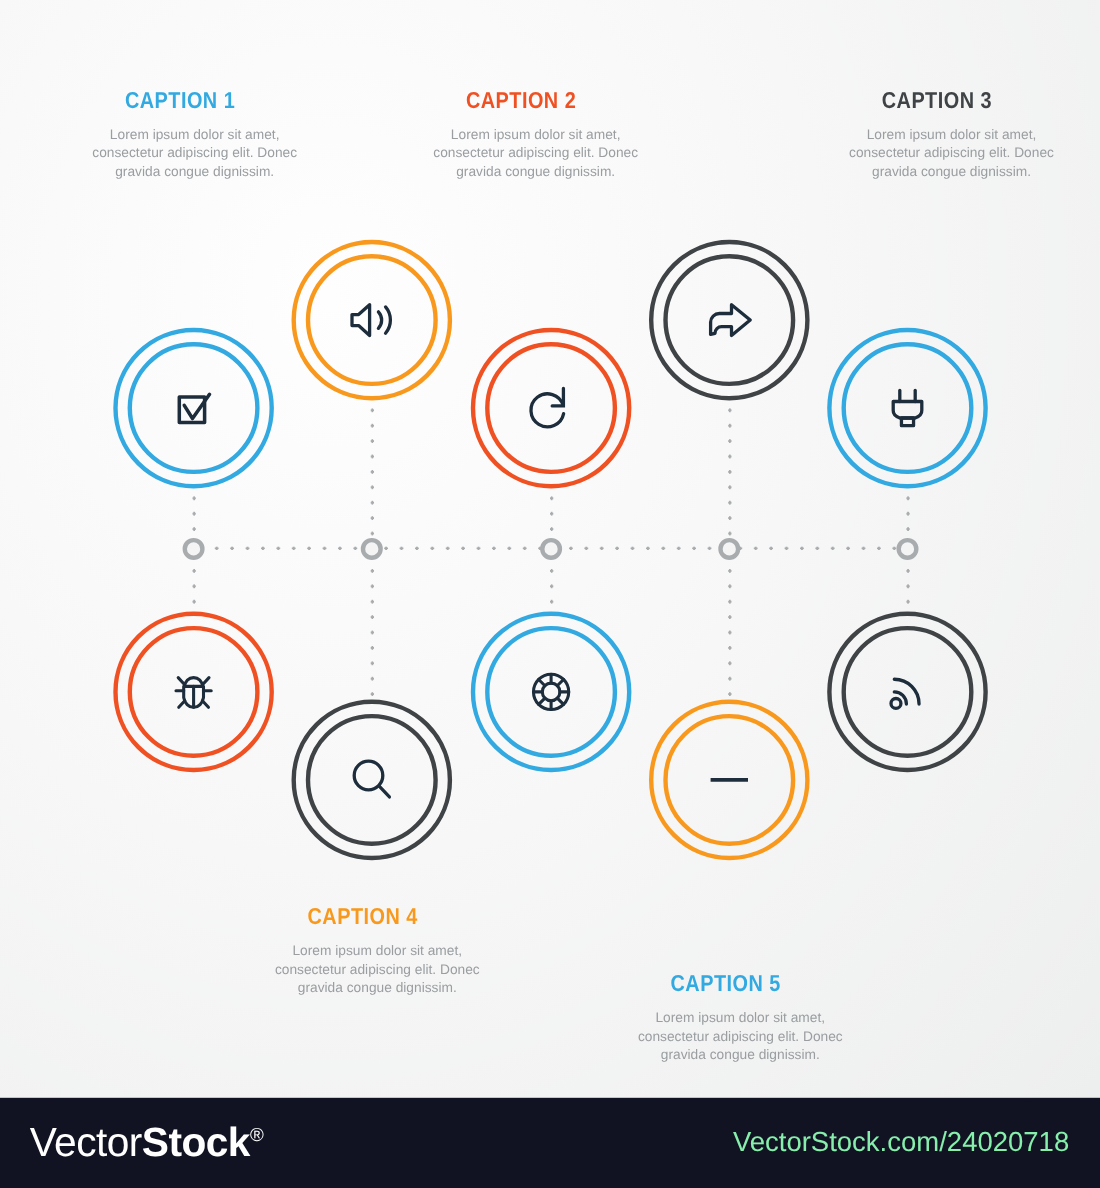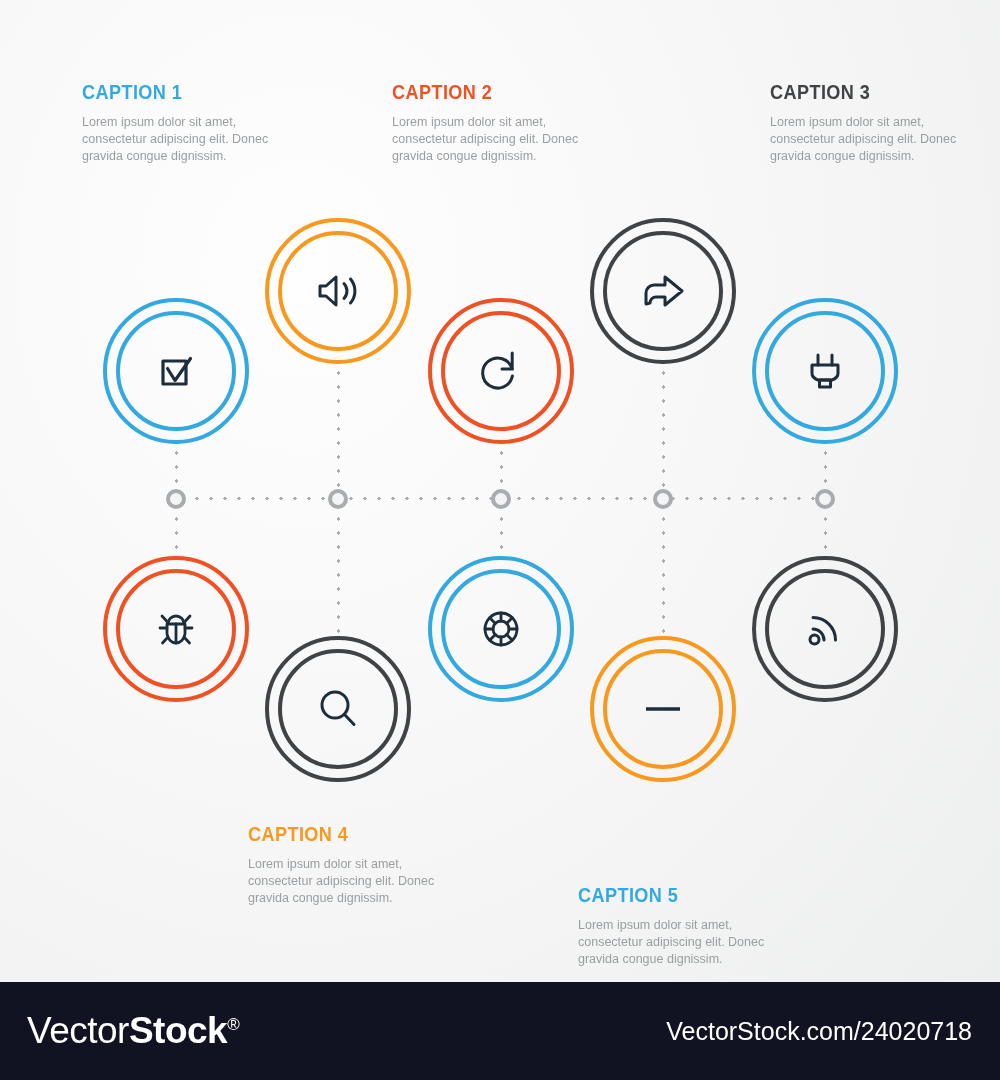--- a/index.html
+++ b/index.html
@@ -8,20 +8,21 @@
     background:#ffffff;
     font-family:"Liberation Sans", sans-serif;
     overflow:hidden;
   }
   #stage{
     position:relative;
     width:1000px;height:1080px;
     background:
       radial-gradient(ellipse at 30% 25%, #fefefe 0%, #f7f7f7 45%, #eceded 100%);
     overflow:hidden;
+    text-align:center;
   }
 
   
   .caption{position:absolute;}
   .caption-title{
     font-family:"Liberation Sans Narrow","Liberation Sans",sans-serif;
     font-size:21px;
     font-weight:700;
     letter-spacing:0.5px;
     transform:scaleX(.86);
@@ -102,38 +103,38 @@
   .c-orange{border-color:#f8991d;}
   .c-orange .inner{border-color:#f8991d;}
   .c-red   {border-color:#f05123;}
   .c-red    .inner{border-color:#f05123;}
   .c-dark  {border-color:#3f4346;}
   .c-dark   .inner{border-color:#3f4346;}
 
   
   #footer{
     position:absolute;left:0;bottom:0;
-    width:1000px;height:98px;
+    width:1000px;height:82px;
     background:#111322;
     display:flex;align-items:center;
   }
   #vs-logo{
     position:absolute;left:27px;top:50%;transform:translateY(-50%);
     color:#ffffff;
     font-family:"Liberation Sans Narrow","Liberation Sans",sans-serif;
     font-size:37px;
     letter-spacing:-0.5px;
     white-space:nowrap;
   }
   #vs-logo .lite{font-weight:400;}
   #vs-logo .bold{font-weight:700;}
   #vs-logo .reg{font-size:17px;vertical-align:super;font-weight:400;}
   #vs-url{
     position:absolute;right:28px;top:50%;transform:translateY(-50%);
-    color:#ffffff;
+    color:#86efac;
     font-family:"Liberation Sans Narrow","Liberation Sans",sans-serif;
     font-size:25px;
     transform-origin:right center;
     white-space:nowrap;
   }
 </style>
 </head>
 <body>
 
 <div id="stage">

